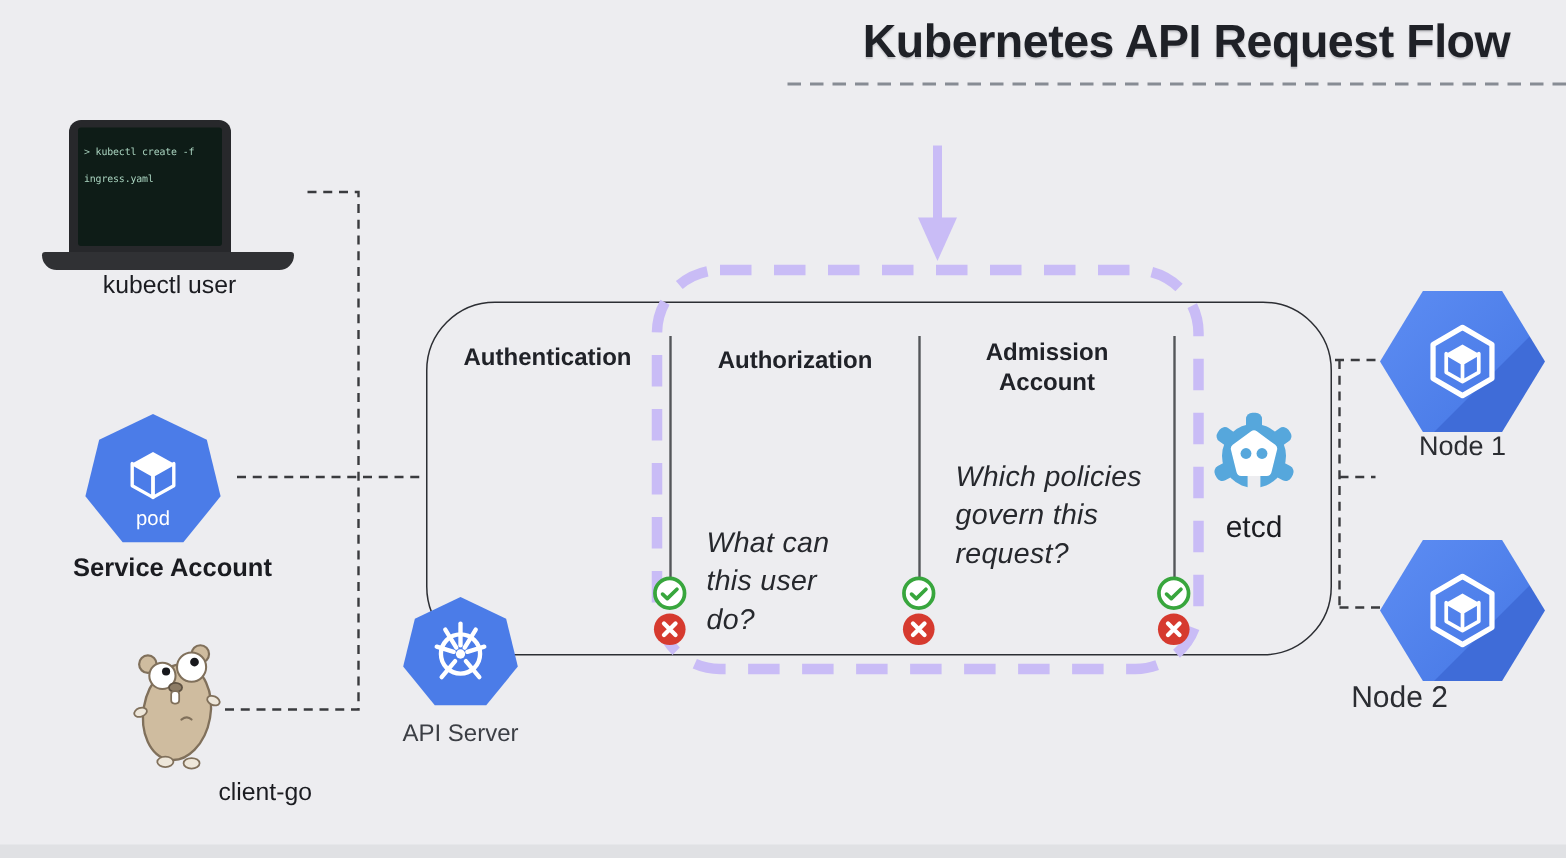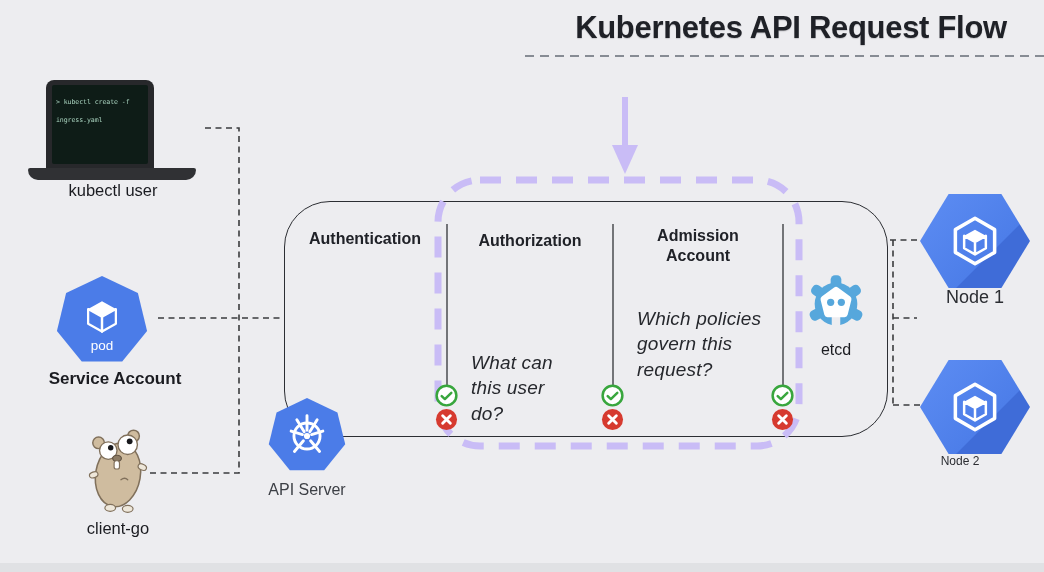--- a/index.html
+++ b/index.html
@@ -161,21 +161,21 @@
       <ellipse cx="45" cy="85" rx="5.5" ry="3.6" fill="#eee7da" stroke="#80705b" stroke-width="1.2"></ellipse>
       <circle cx="25" cy="25" r="9" fill="#fff" stroke="#80705b" stroke-width="1.4"></circle>
       <circle cx="45" cy="19" r="10" fill="#fff" stroke="#80705b" stroke-width="1.4"></circle>
       <circle cx="27.5" cy="22" r="2.8" fill="#17181c"></circle>
       <circle cx="47" cy="15.5" r="3" fill="#17181c"></circle>
       <ellipse cx="34" cy="33" rx="4.5" ry="3.2" fill="#8d7c65" stroke="#5f5242" stroke-width="1.2"></ellipse>
       <rect x="31" y="35.5" width="5.5" height="8.5" rx="2.2" fill="#fff" stroke="#80705b" stroke-width="1.2"></rect>
       <path d="M38 55 q4 -3 7 0" fill="none" stroke="#80705b" stroke-width="1.4" stroke-linecap="round"></path>
     </svg>
   </div>
-  <div class="label" style="left:38px;top:519px;width:160px;">client-go</div>
+  <div class="label" style="left:48px;top:519px;width:160px;text-align:right;">client-go</div>
 
   <div class="hept" style="left:268px;top:398px;width:78px;height:76px;">
     <svg viewBox="0 0 60 60" width="58" height="58">
       <circle cx="30" cy="30" r="13.5" fill="none" stroke="#fff" stroke-width="3"></circle>
       <circle cx="30" cy="30" r="3.2" fill="#fff"></circle>
       <g stroke="#fff" stroke-width="3" stroke-linecap="round">
         <line x1="30" y1="24" x2="30" y2="9"></line>
         <line x1="34.7" y1="28.5" x2="46.4" y2="24.9"></line>
         <line x1="33.7" y1="34.9" x2="43" y2="46"></line>
         <line x1="26.3" y1="34.9" x2="17" y2="46"></line>
@@ -196,34 +196,34 @@
         <rect x="25" y="44" width="10" height="12" rx="4" transform="rotate(-62 30 29)"></rect>
         <rect x="25" y="2" width="10" height="12" rx="4" transform="rotate(55 30 29)"></rect>
         <rect x="25" y="2" width="10" height="12" rx="4" transform="rotate(-55 30 29)"></rect>
       </g>
       <rect x="26" y="36" width="8" height="14" fill="#ededf0"></rect>
       <path d="M30 16 L41.5 24.5 L38 38.5 L22 38.5 L18.5 24.5 Z" fill="#fff" stroke="#fff" stroke-width="6" stroke-linejoin="round"></path>
       <circle cx="25" cy="27.5" r="3.4" fill="var(--etcd-blue)"></circle>
       <circle cx="35" cy="27.5" r="3.4" fill="var(--etcd-blue)"></circle>
     </svg>
   </div>
-  <div class="label" style="left:806px;top:341px;width:60px;font-size:16px;">etcd</div>
+  <div class="label" style="left:806px;top:341px;width:60px;font-size:20px;">etcd</div>
 
   <div class="hex" style="left:920px;top:194px;">
     <svg viewBox="0 0 60 60" width="62" height="62">
       <path d="M30 8 L49 19 V41 L30 52 L11 41 V19 Z" fill="none" stroke="#fff" stroke-width="3.4" stroke-linejoin="round"></path>
       <path d="M30 19 L40.5 25 L30 31 L19.5 25 Z" fill="#fff"></path>
       <path d="M19.5 25 V37 L30 43 V31 Z M40.5 25 V37 L30 43 V31 Z" fill="none" stroke="#fff" stroke-width="2.4" stroke-linejoin="round"></path>
     </svg>
   </div>
   <div class="label" style="left:905px;top:287px;width:140px;font-size:18px;color:#2b2d32;">Node 1</div>
 
   <div class="hex" style="left:920px;top:360px;">
     <svg viewBox="0 0 60 60" width="62" height="62">
       <path d="M30 8 L49 19 V41 L30 52 L11 41 V19 Z" fill="none" stroke="#fff" stroke-width="3.4" stroke-linejoin="round"></path>
       <path d="M30 19 L40.5 25 L30 31 L19.5 25 Z" fill="#fff"></path>
       <path d="M19.5 25 V37 L30 43 V31 Z M40.5 25 V37 L30 43 V31 Z" fill="none" stroke="#fff" stroke-width="2.4" stroke-linejoin="round"></path>
     </svg>
   </div>
-  <div class="label" style="left:890px;top:454px;width:140px;font-size:12px;color:#2b2d32;">Node 2</div>
+  <div class="label" style="left:863px;top:454px;width:140px;font-size:20px;color:#2b2d32;">Node 2</div>
 
   <div class="bottom-strip"></div>
 </div>
 
 </body></html>

